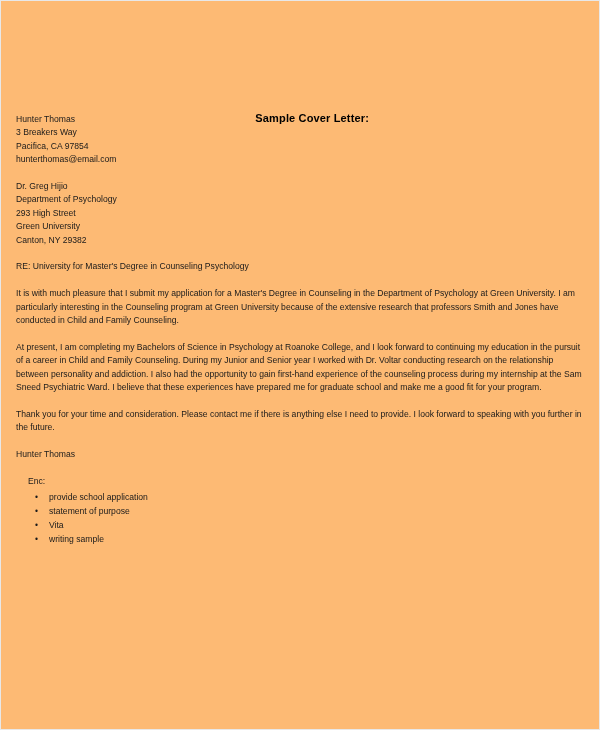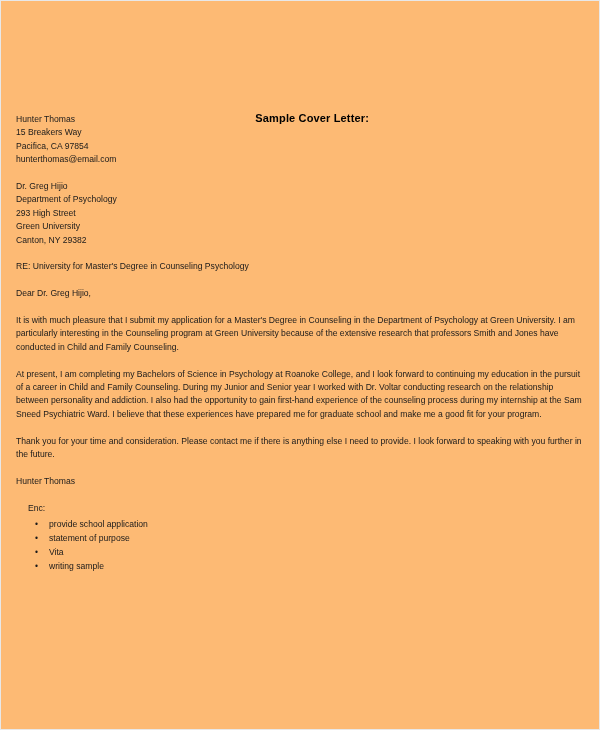--- a/index.html
+++ b/index.html
@@ -107,36 +107,35 @@
 <body>
 
 <div id="page">
 
   <div class="doc-title">Sample Cover Letter:</div>
 
   <div class="letter">
 
     <div class="addr-block">
       <span class="addr-line">Hunter Thomas</span>
-      <span class="addr-line">15 Breakers Way</span>
+      <span class="addr-line">3 Breakers Way</span>
       <span class="addr-line">Pacifica, CA 97854</span>
       <span class="addr-line">hunterthomas@email.com</span>
     </div>
 
     <div class="addr-block">
       <span class="addr-line">Dr. Greg Hijio</span>
       <span class="addr-line">Department of Psychology</span>
       <span class="addr-line">293 High Street</span>
       <span class="addr-line">Green University</span>
       <span class="addr-line">Canton, NY 29382</span>
     </div>
 
     <div class="subject-line">RE: University for Master's Degree in Counseling Psychology</div>
 
-    <div class="salutation">Dear Dr. Greg Hijio,</div>
 
     <p class="para">It is with much pleasure that I submit my application for a Master's Degree in Counseling in the Department of Psychology at Green University. I am particularly interesting in the Counseling program at Green University because of the extensive research that professors Smith and Jones have conducted in Child and Family Counseling.</p>
     <p class="para">At present, I am completing my Bachelors of Science in Psychology at Roanoke College, and I look forward to continuing my education in the pursuit of a career in Child and Family Counseling. During my Junior and Senior year I worked with Dr. Voltar conducting research on the relationship between personality and addiction. I also had the opportunity to gain first-hand experience of the counseling process during my internship at the Sam Sneed Psychiatric Ward. I believe that these experiences have prepared me for graduate school and make me a good fit for your program.</p>
     <p class="para">Thank you for your time and consideration. Please contact me if there is anything else I need to provide. I look forward to speaking with you further in the future.</p>
 
 
     <div class="signature">Hunter Thomas</div>
 
     <div class="enc-label">Enc:</div>
 

